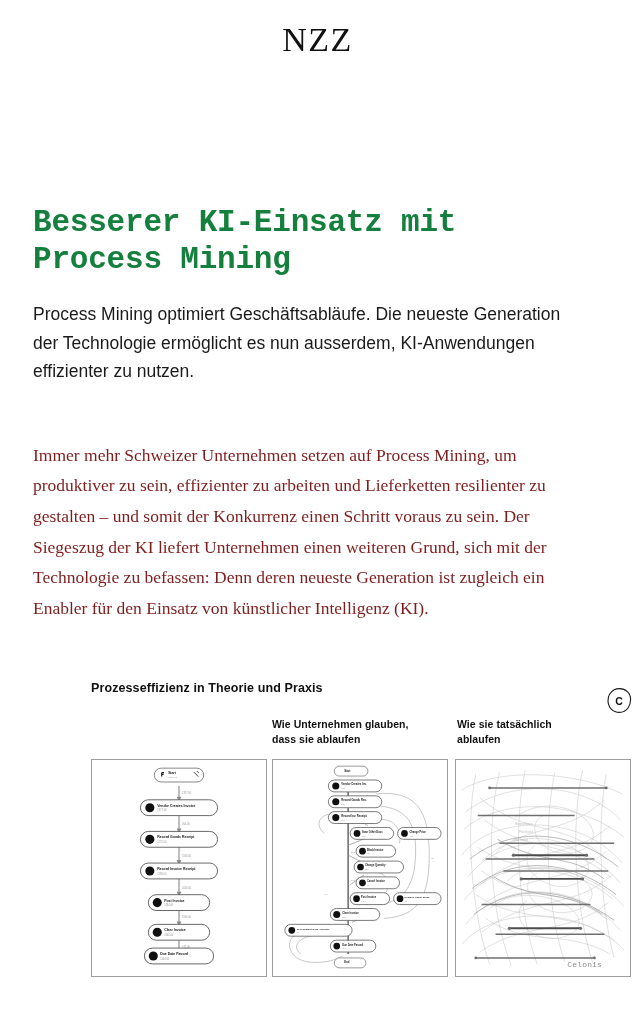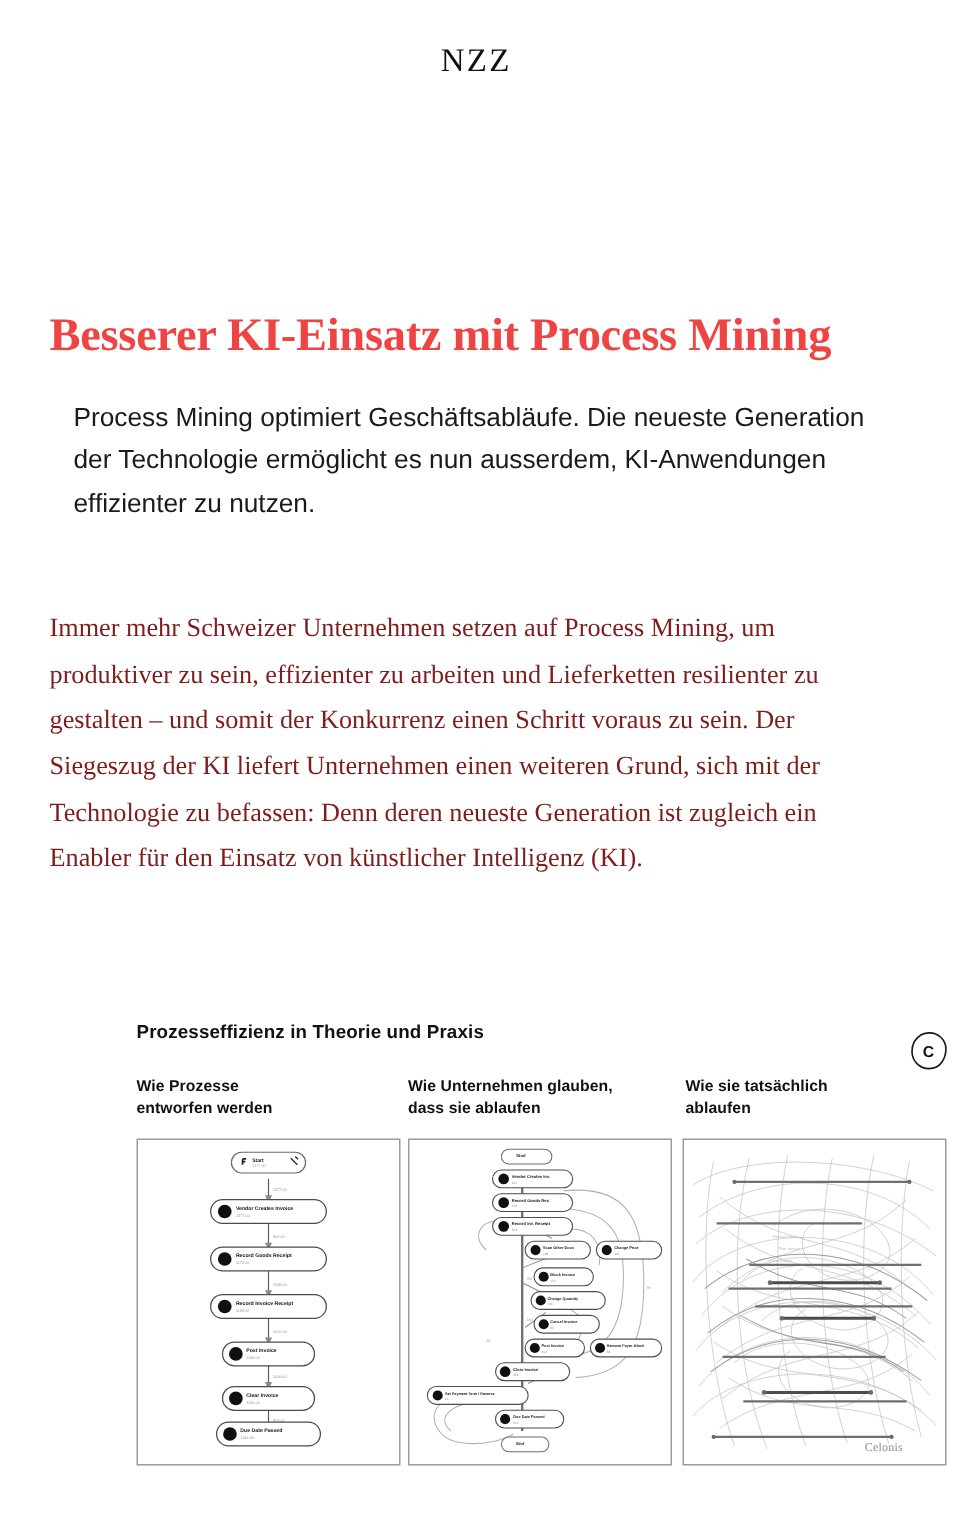--- a/index.html
+++ b/index.html
@@ -12,36 +12,36 @@
   }
   .page { position: relative; width: 635px; height: 1024px; overflow: hidden; background:#fff; }
 
   
   .masthead {
     position: absolute; top: 0; left: 0; width: 635px; height: 80px;
     display: flex; align-items: center; justify-content: center;
   }
   .logo {
     font-family: "Liberation Serif", "DejaVu Serif", serif;
-    font-size: 22px; letter-spacing: 1.5px; color: #111111;
+    font-size: 34px; letter-spacing: 1.5px; color: #111111;
     font-weight: 400;
   }
 
   
   .article { position: absolute; left: 33px; top: 205px; width: 569px; }
 
   .headline {
-    font-family: Liberation Serif, serif;
+    font-family: Liberation Mono, monospace;
     font-weight: 700; font-size: 31px; line-height: 1.18;
-    color: #ef4444; margin: 0 0 22px 0; letter-spacing: -0.2px;
+    color: #15803d; margin: 0 0 22px 0; letter-spacing: -0.2px;
   }
   .lead {
     font-family: "Liberation Sans", sans-serif;
     font-size: 17.5px; line-height: 1.63; color: #1a1a1a;
-    margin: 16px; font-weight: 400; max-width: 552px;
+    margin: 0; font-weight: 400; max-width: 552px;
   }
   .body-copy {
     font-family: "Liberation Serif", "DejaVu Serif", serif;
     font-size: 17.5px; line-height: 1.75; color: #7f1d1d;
     margin: 54px 0 0 0; max-width: 566px;
   }
 
   
   .figure { position: absolute; left: 51px; top: 665px; width: 540px; }
 
@@ -82,21 +82,21 @@
   .caption-row {
     position: absolute; left: 33px; top: 958px; width: 569px;
   }
   .caption {
     font-family: "Liberation Sans", sans-serif;
     font-size: 12.5px; line-height: 1.95; color: #2b2b2b;
     margin: 0; max-width: 430px;
   }
   .credit {
     position: absolute; right: 0px; top: 2px;
-    font-family: Liberation Serif, serif;
+    font-family: Liberation Mono, monospace;
     font-size: 8px; color: #8d8d8d; letter-spacing: 0.15px; margin-left: 36px;
   }
 </style>
 </head>
 <body>
 
 <div class="page">
 
   <header class="masthead">
     <div class="logo">NZZ</div>
@@ -115,24 +115,20 @@
     <div class="celonis-mark">
       <svg viewBox="0 0 28 28" aria-hidden="true">
         <path d="M14.6 1.6 C20.6 1.6 25.6 6.2 25.6 12.4 C25.6 15.6 24.8 18.4 23.0 21.0
                  C21.2 23.6 18.2 25.4 14.4 25.4 C8.0 25.4 3.0 20.4 3.0 13.8
                  C3.0 9.0 5.4 5.0 9.2 2.8 C10.9 1.9 12.7 1.6 14.6 1.6 Z" fill="none" stroke="#1a1a1a" stroke-width="1.1"></path>
         <text x="14" y="17.6" text-anchor="middle" font-family="Liberation Sans, sans-serif" font-size="10.5" font-weight="700" fill="#111111">C</text>
       </svg>
     </div>
 
     <div class="fig-cols">
-      <div class="fig-col-head fc1">
-        <span style="white-space:pre-line">Wie Prozesse
-entworfen werden</span>
-      </div>
       <div class="fig-col-head fc3">
         <span style="white-space:pre-line">Wie sie tatsächlich
 ablaufen</span>
       </div>
       <div class="fig-col-head fc2">
         <span style="white-space:pre-line">Wie Unternehmen glauben,
 dass sie ablaufen</span>
       </div>
     </div>
 

